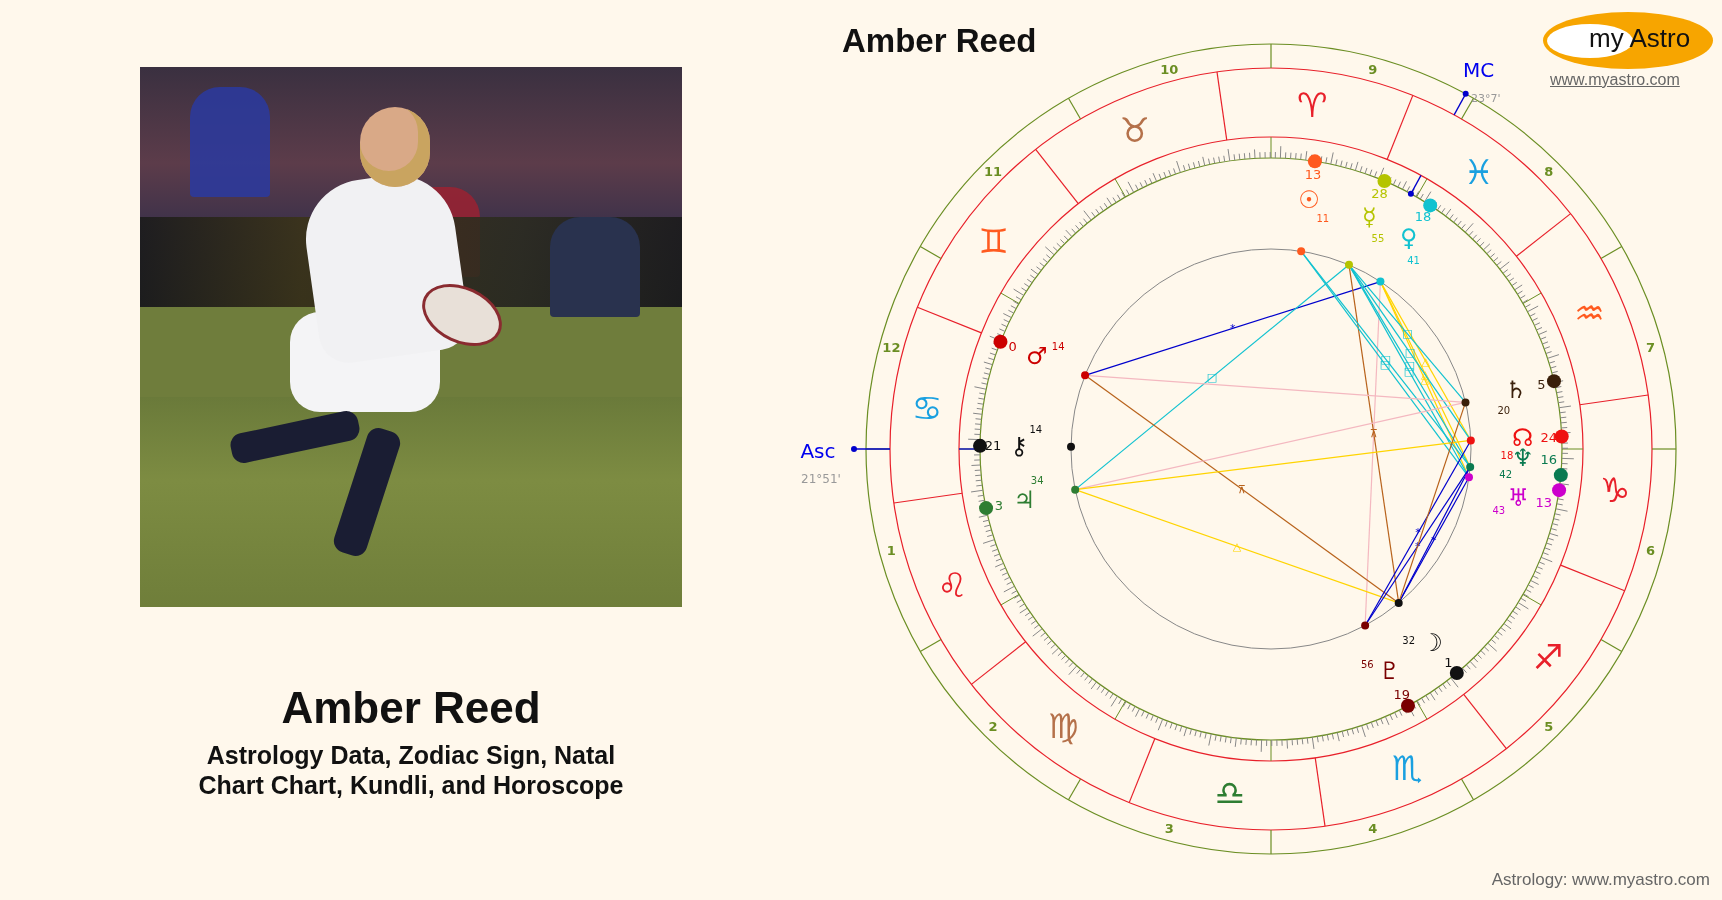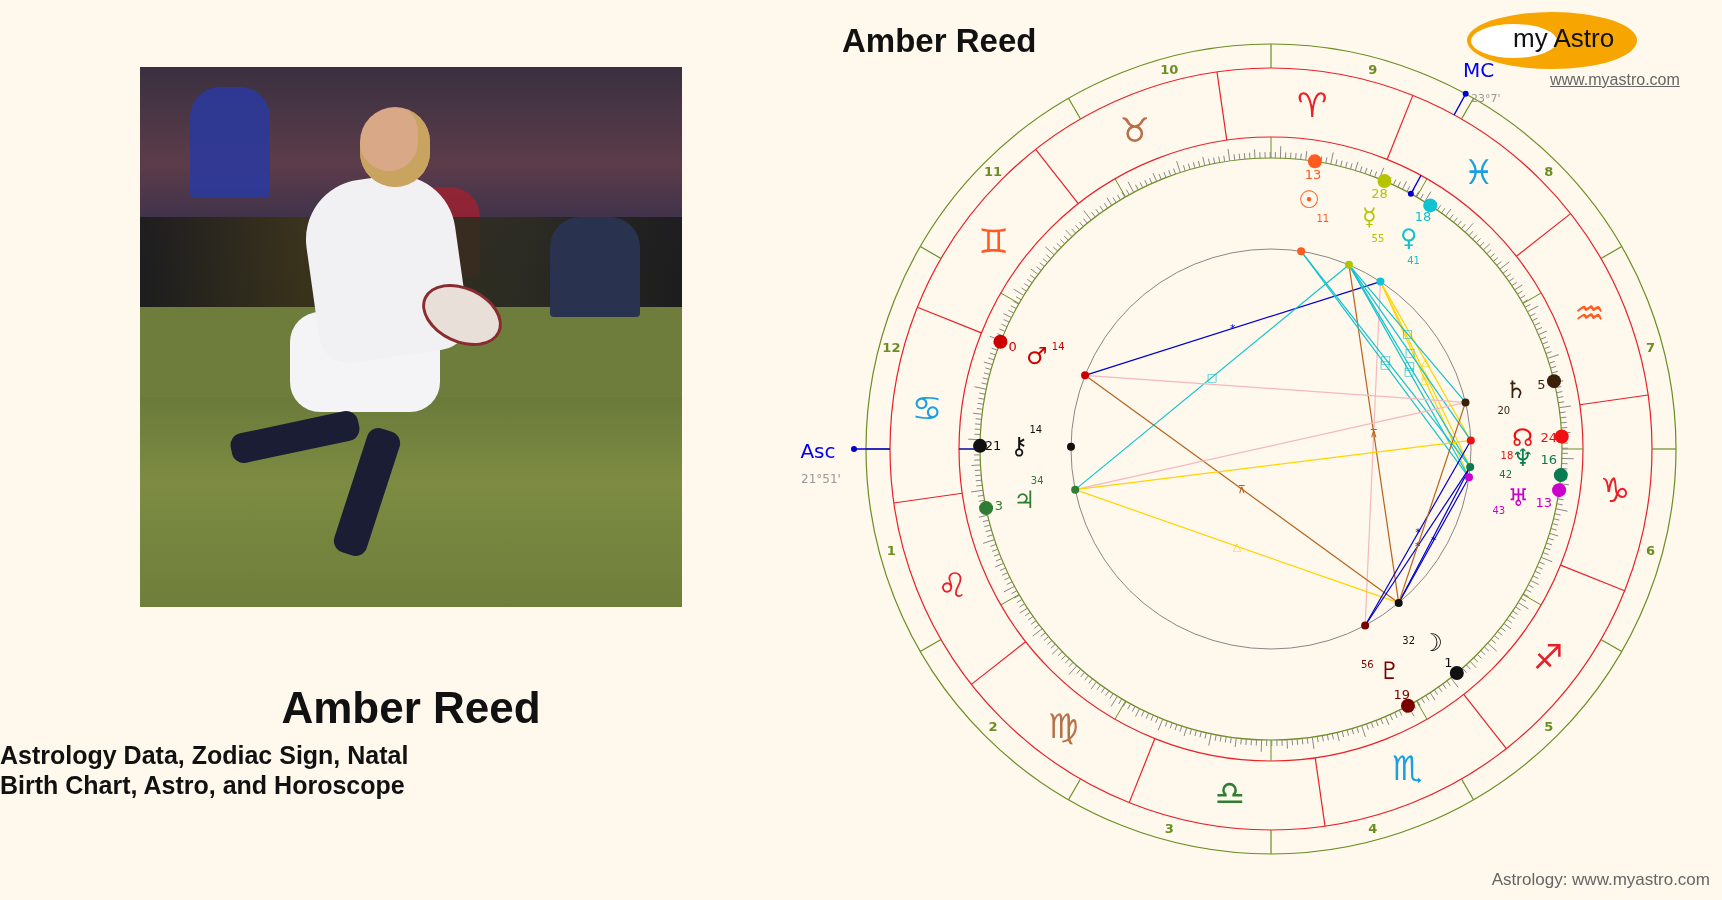--- a/index.html
+++ b/index.html
@@ -11,23 +11,23 @@
   .photo .c3 { position:absolute; left:410px; top:150px; width:90px; height:100px; background:#29324e; border-radius:30px 30px 4px 4px; }
   .photo .board { position:absolute; left:0; top:150px; width:100%; height:90px; background:linear-gradient(90deg,#1b1b1b,#3a3318 30%,#2b2b20 70%,#1b1b1b); opacity:.9; }
   .photo .pitch { position:absolute; left:0; top:330px; width:100%; height:210px; background:linear-gradient(180deg,#6a7a3a,#7d8c42 40%,#6f7e3a); }
   .photo .player-torso { position:absolute; left:170px; top:110px; width:150px; height:180px; background:#f1f1f3; border-radius:60px 60px 30px 30px; transform:rotate(-8deg); }
   .photo .player-head { position:absolute; left:220px; top:40px; width:70px; height:80px; background:#d9a987; border-radius:40px; box-shadow: -6px -10px 0 6px #c9a460 inset; }
   .photo .player-shorts { position:absolute; left:150px; top:245px; width:150px; height:100px; background:#f4f4f6; border-radius:30px; }
   .photo .player-leg1 { position:absolute; left:90px; top:355px; width:130px; height:30px; background:#1a1d33; border-radius:12px; transform:rotate(-12deg); }
   .photo .player-leg2 { position:absolute; left:210px; top:360px; width:34px; height:130px; background:#1a1d33; border-radius:12px; transform:rotate(18deg); }
   .photo .ball { position:absolute; left:280px; top:220px; width:78px; height:50px; background:#e8e0d8; border-radius:50%; border:3px solid #8a2b30; transform:rotate(25deg); }
   .name-title { position:absolute; left:0; width:822px; top:683px; text-align:center; font-size:44px; font-weight:bold; color:#111; }
-  .subtitle { position:absolute; left:0; width:822px; top:740px; text-align:left; font-size:25px; font-weight:bold; color:#111; line-height:30px; }
+  .subtitle { position:absolute; left:0; width:822px; top:740px; text-align:center; font-size:25px; font-weight:bold; color:#111; line-height:30px; }
   .chart-title { position:absolute; left:842px; top:22px; font-size:33px; font-weight:bold; color:#111; }
-  .logo { position:absolute; left:1467px; top:12px; width:170px; height:57px; }
+  .logo { position:absolute; left:1543px; top:12px; width:170px; height:57px; }
   .logo .oval { position:absolute; left:0; top:0; width:170px; height:57px; background:#f7a500; border-radius:50%; }
   .logo .inner { position:absolute; left:4px; top:12px; width:86px; height:34px; background:#fff; border-radius:50%; }
   .logo .txt { position:absolute; left:46px; top:11px; font-size:26px; color:#111; white-space:nowrap; }
   .site { position:absolute; left:1550px; top:71px; font-size:16px; color:#666;text-decoration:underline; }
   .copyright { position:absolute; right:12px; bottom:10px; font-size:17px; color:#666; }
   svg.chart { position:absolute; left:0; top:0; }
 </style>
 </head>
 <body>
 
@@ -42,21 +42,21 @@
   <div class="player-torso"></div>
   <div class="player-head"></div>
   <div class="player-leg1"></div>
   <div class="player-leg2"></div>
   <div class="ball"></div>
 </div>
 
 <div class="name-title">Amber Reed</div>
 <div class="subtitle">
   <div>Astrology Data, Zodiac Sign, Natal</div>
-  <div>Birth Chart, Astro, and Horoscope</div>
+  <div>Chart Chart, Kundli, and Horoscope</div>
 </div>
 
 <div class="chart-title">Amber Reed</div>
 
 <div class="logo">
   <div class="oval"></div>
   <div class="inner"></div>
   <div class="txt">my Astro</div>
 </div>
 <div class="site">www.myastro.com</div>

